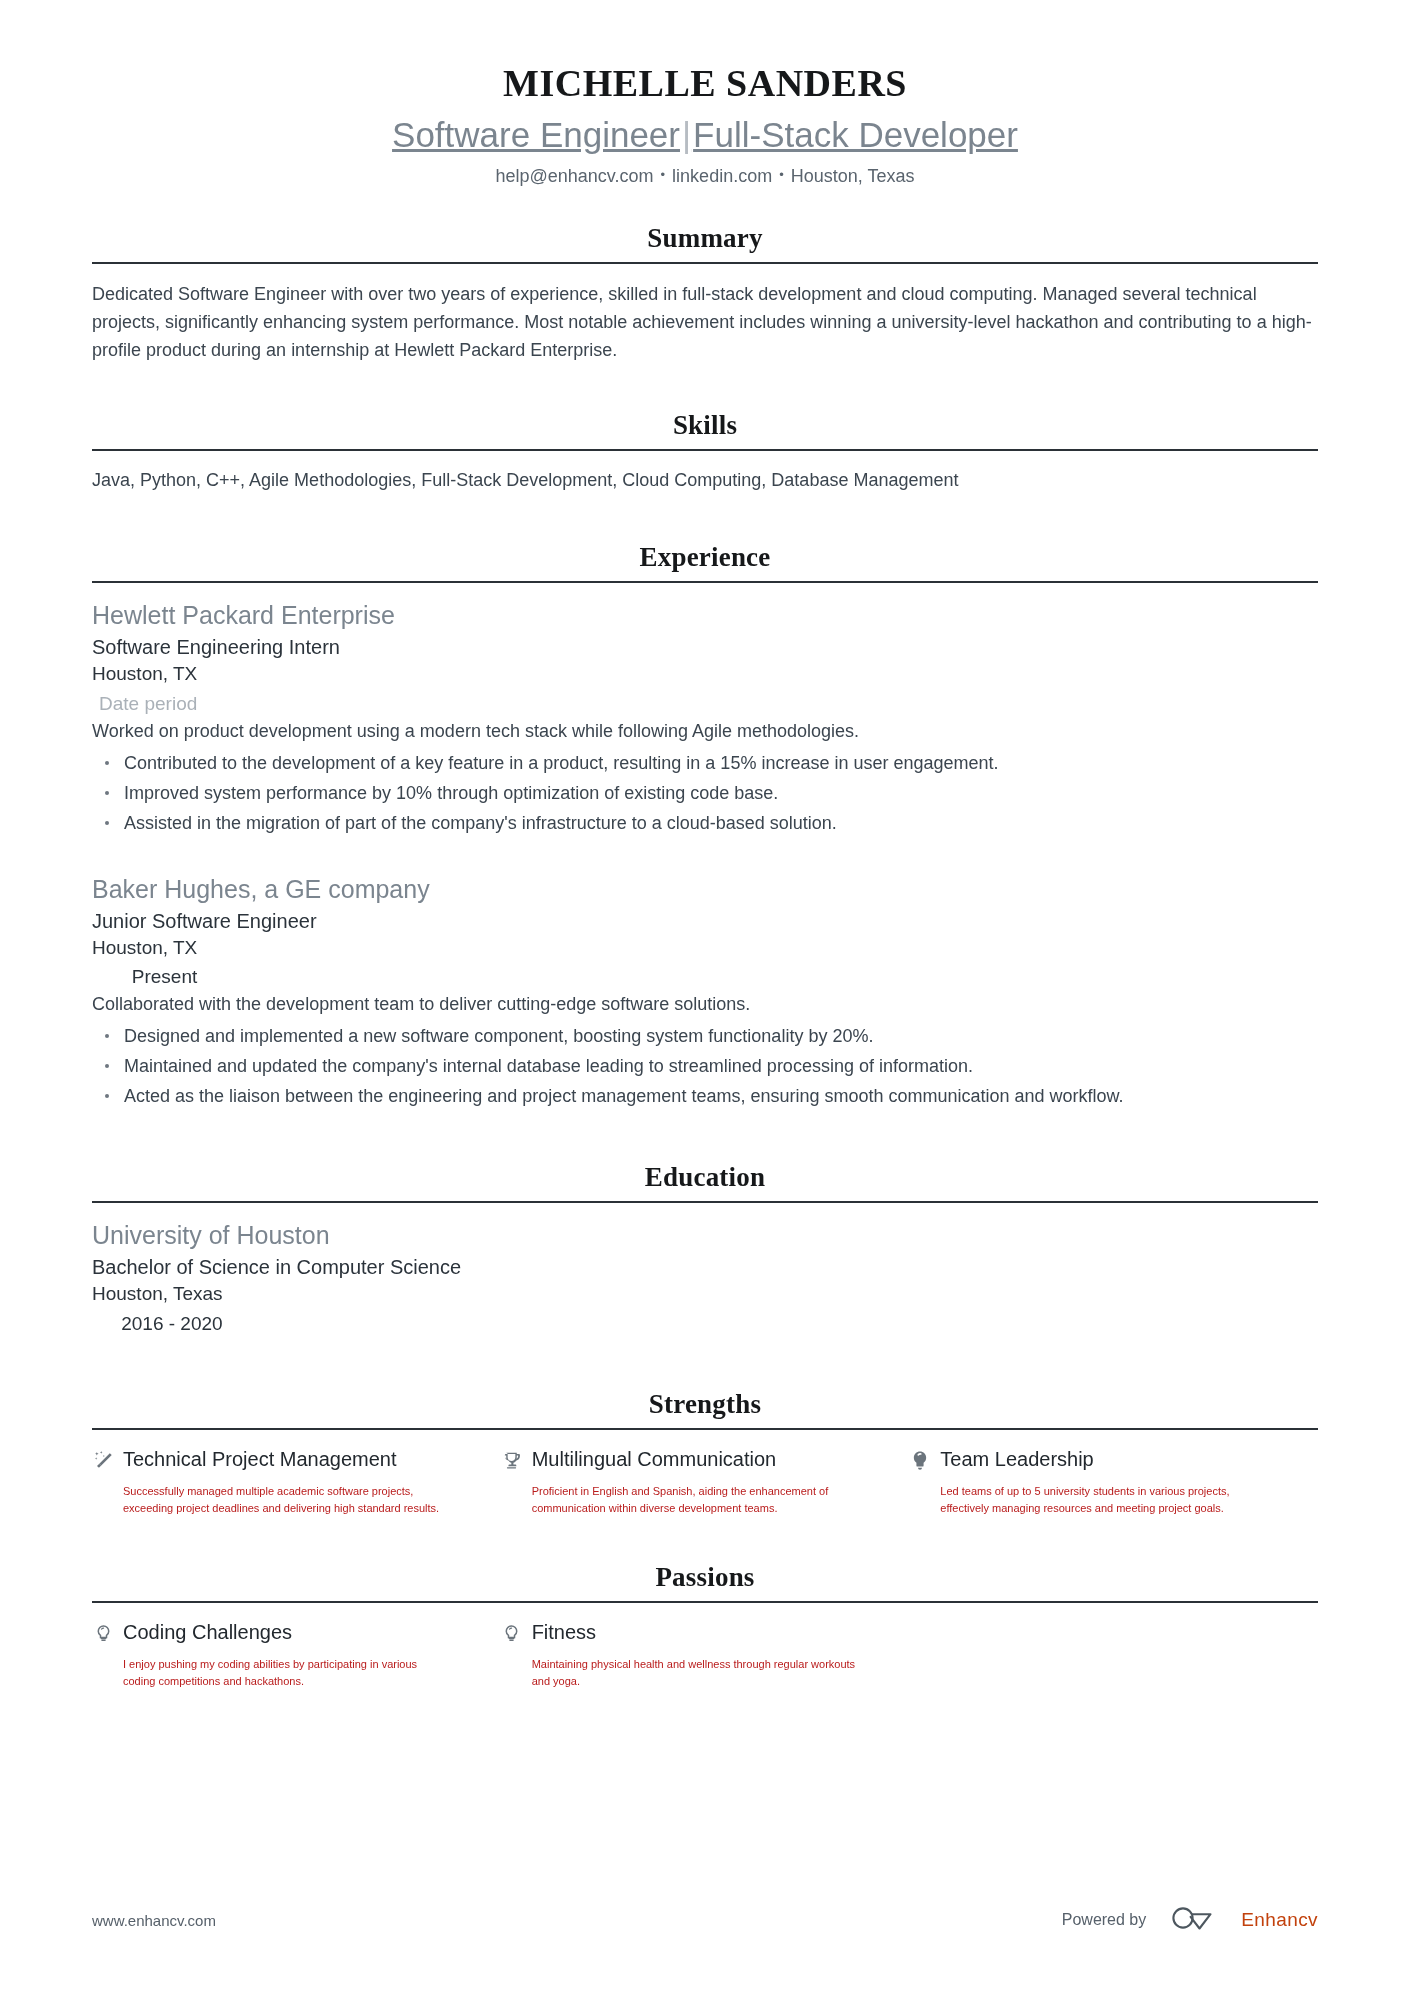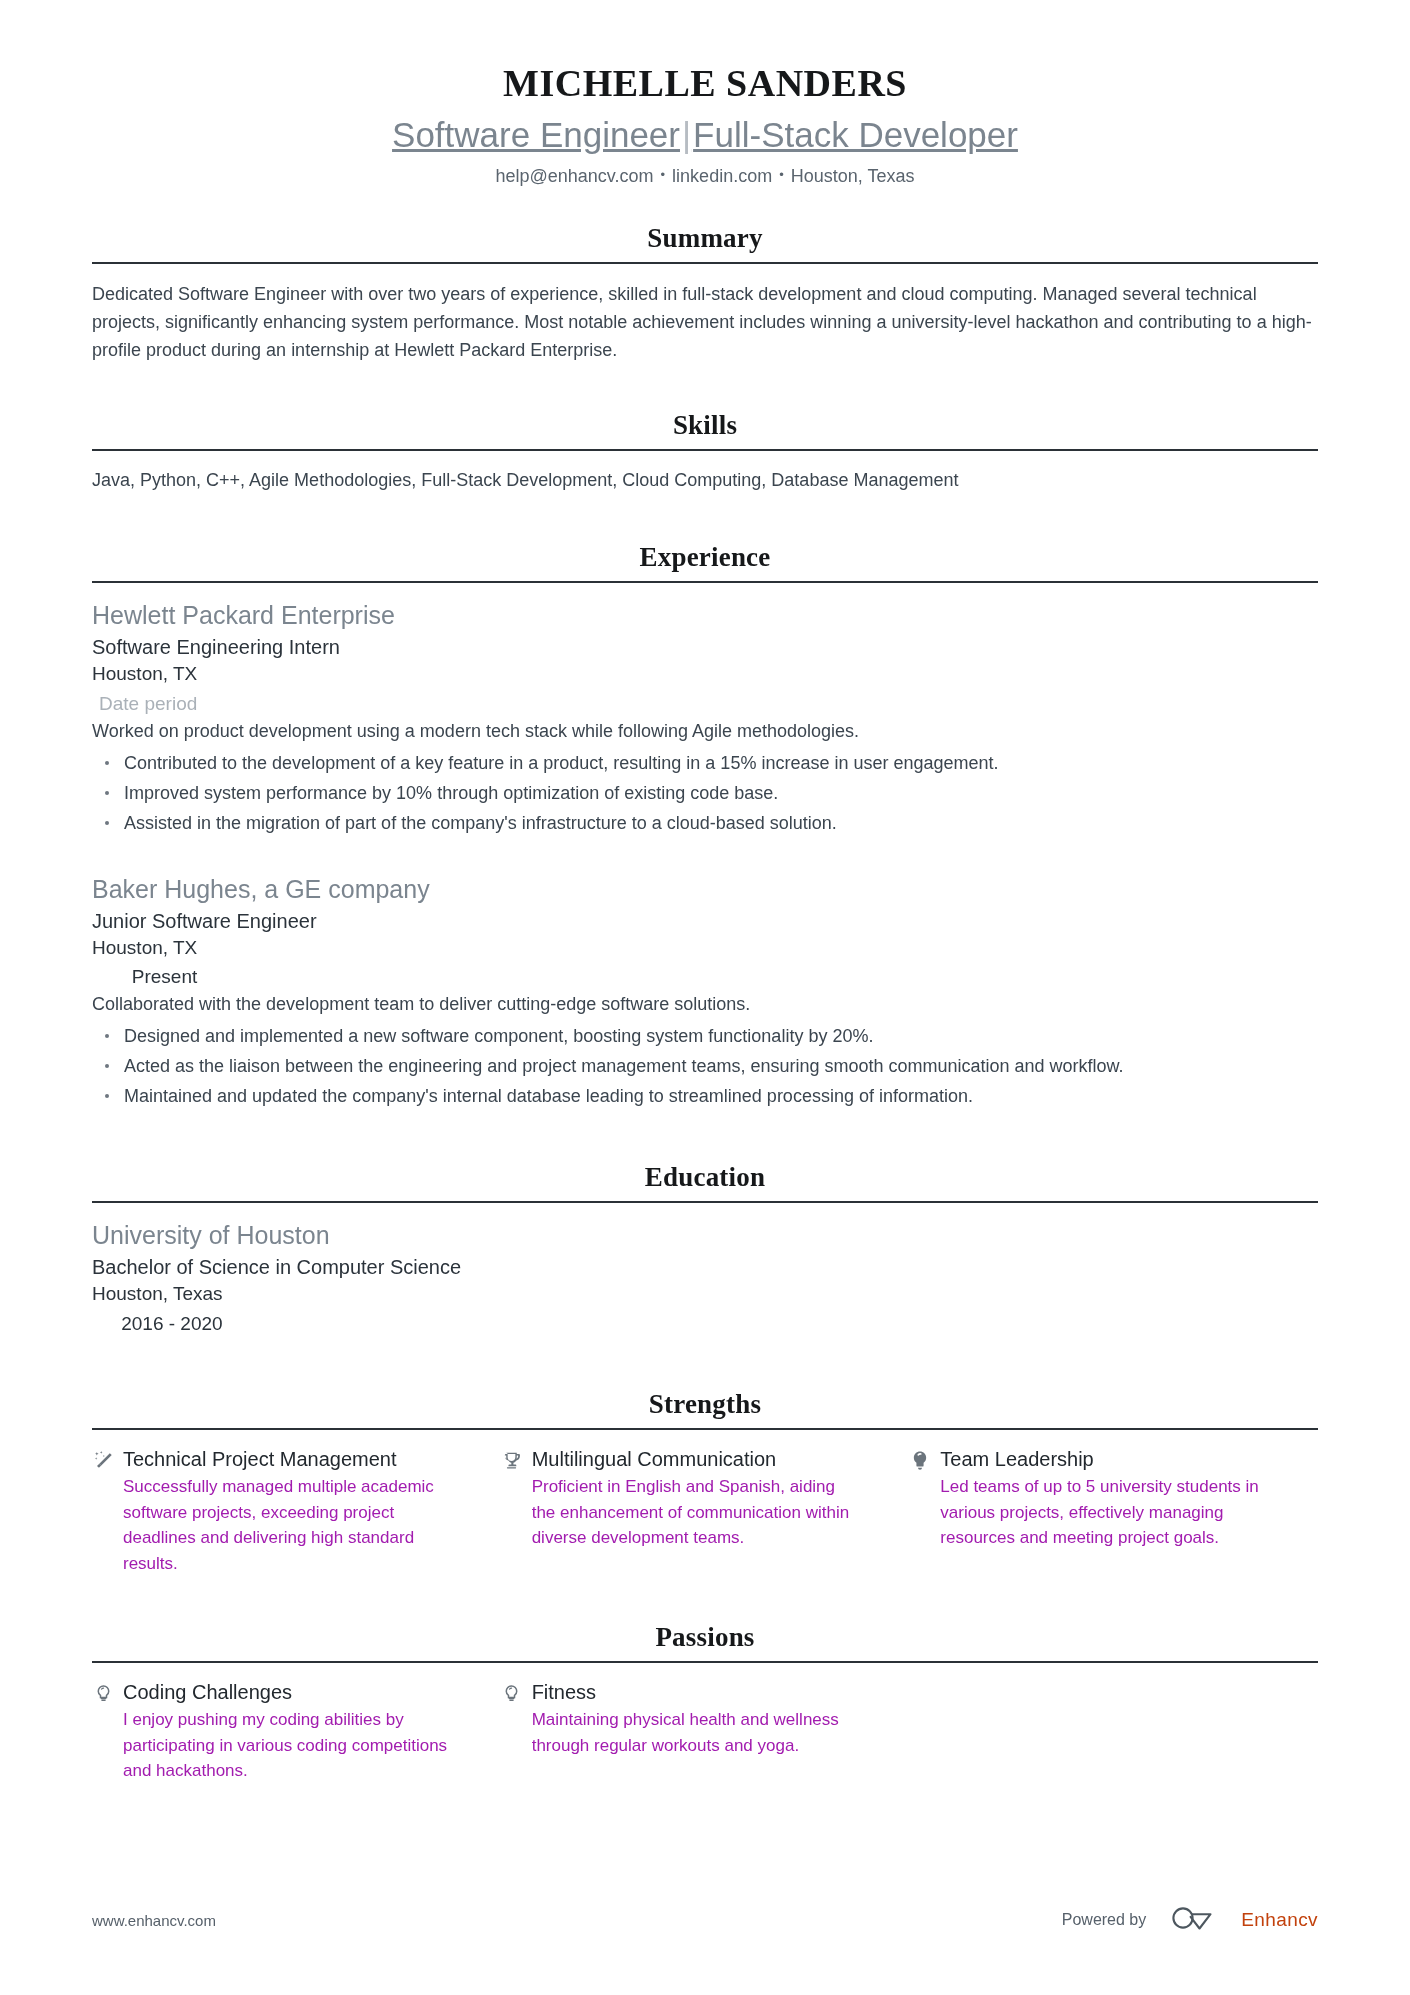--- a/index.html
+++ b/index.html
@@ -207,24 +207,24 @@
   .card-icon svg { display: block; }
 
   .card-title {
     font-size: 20px;
     color: #22282e;
     line-height: 1.3;
     font-weight: 400;
   }
 
   .card-desc {
-    font-size: 17px;
-    color: #a21caf;
+    font-size: 11px;
+    color: #b91c1c;
     line-height: 1.5;
-    margin-top: 2px;
+    margin-top: 11px;
     margin-left: 31px;
   }
 
   .section-spacer-lg { height: 40px; }
   .section-spacer-md { height: 26px; }
 
   
   .footer {
     position: absolute;
     left: 92px;
@@ -321,22 +321,22 @@
           <div class="role-title">Junior Software Engineer</div>
         </div>
         <div class="entry-right">
           <div class="loc-text">Houston, TX</div>
           <div class="date-text">Present</div>
         </div>
       </div>
       <div class="entry-desc">Collaborated with the development team to deliver cutting-edge software solutions.</div>
       <ul class="bullets">
         <li>Designed and implemented a new software component, boosting system functionality by 20%.</li>
+        <li>Maintained and updated the company's internal database leading to streamlined processing of information.</li>
         <li>Acted as the liaison between the engineering and project management teams, ensuring smooth communication and workflow.</li>
-        <li>Maintained and updated the company's internal database leading to streamlined processing of information.</li>
       </ul>
     </div>
   </div>
 
   <div class="section-spacer-lg"></div>
 
   <div class="section">
     <div class="section-title">Education</div>
     <div class="rule"></div>
     <div class="entry">

